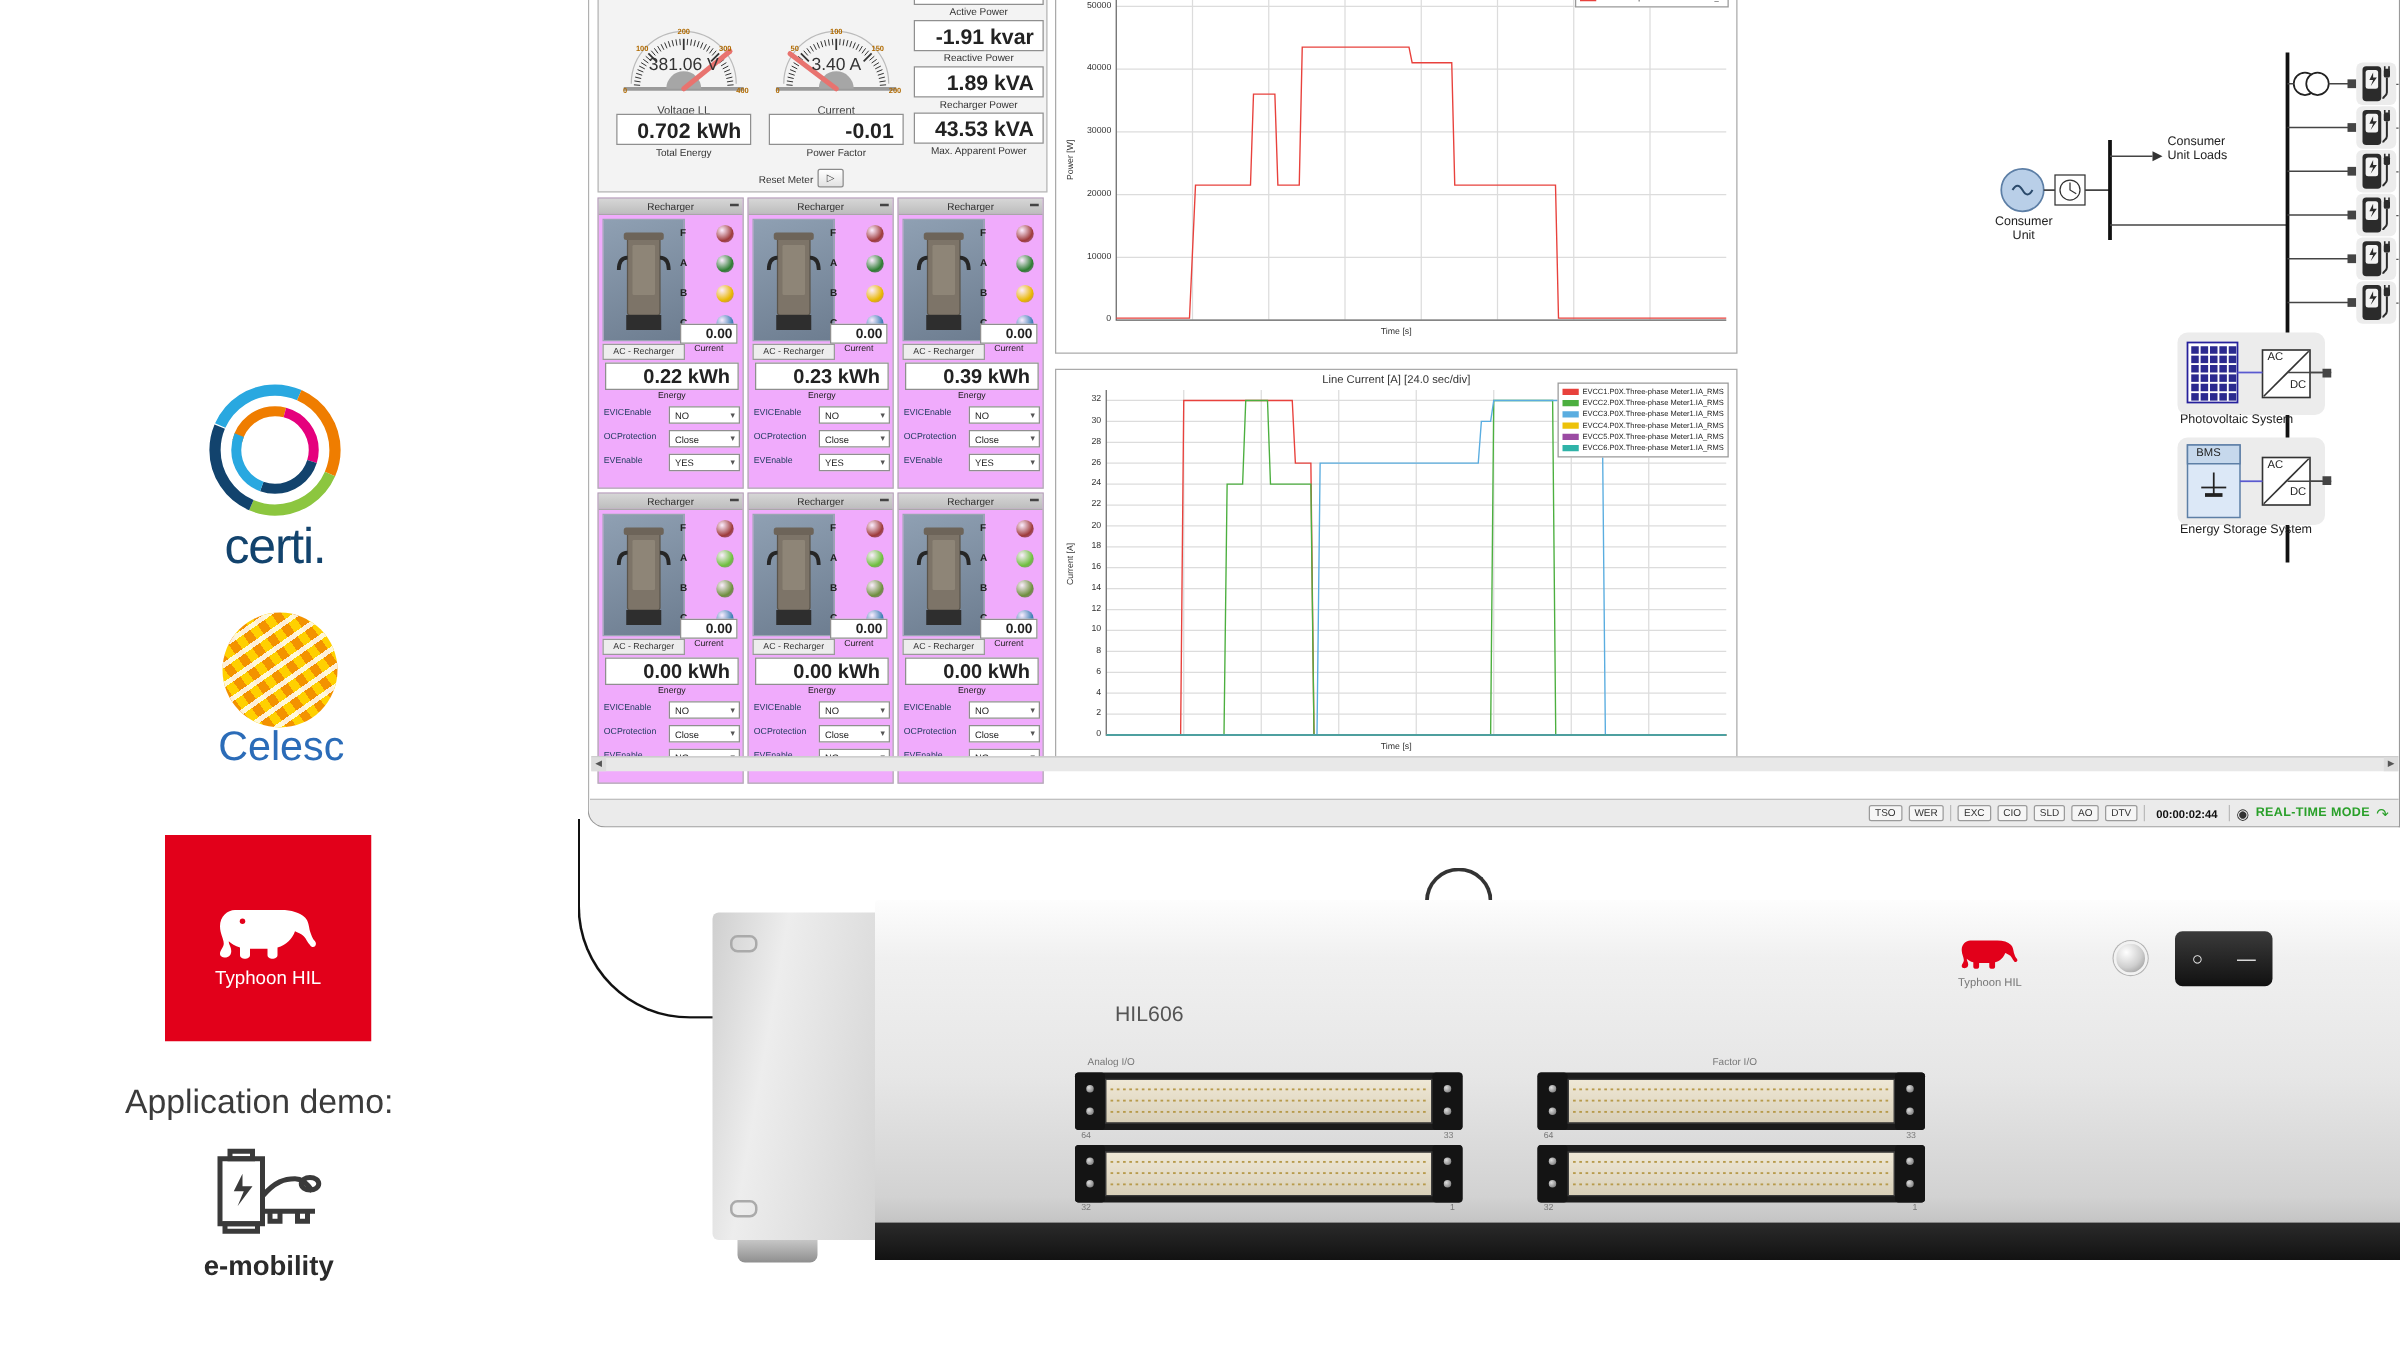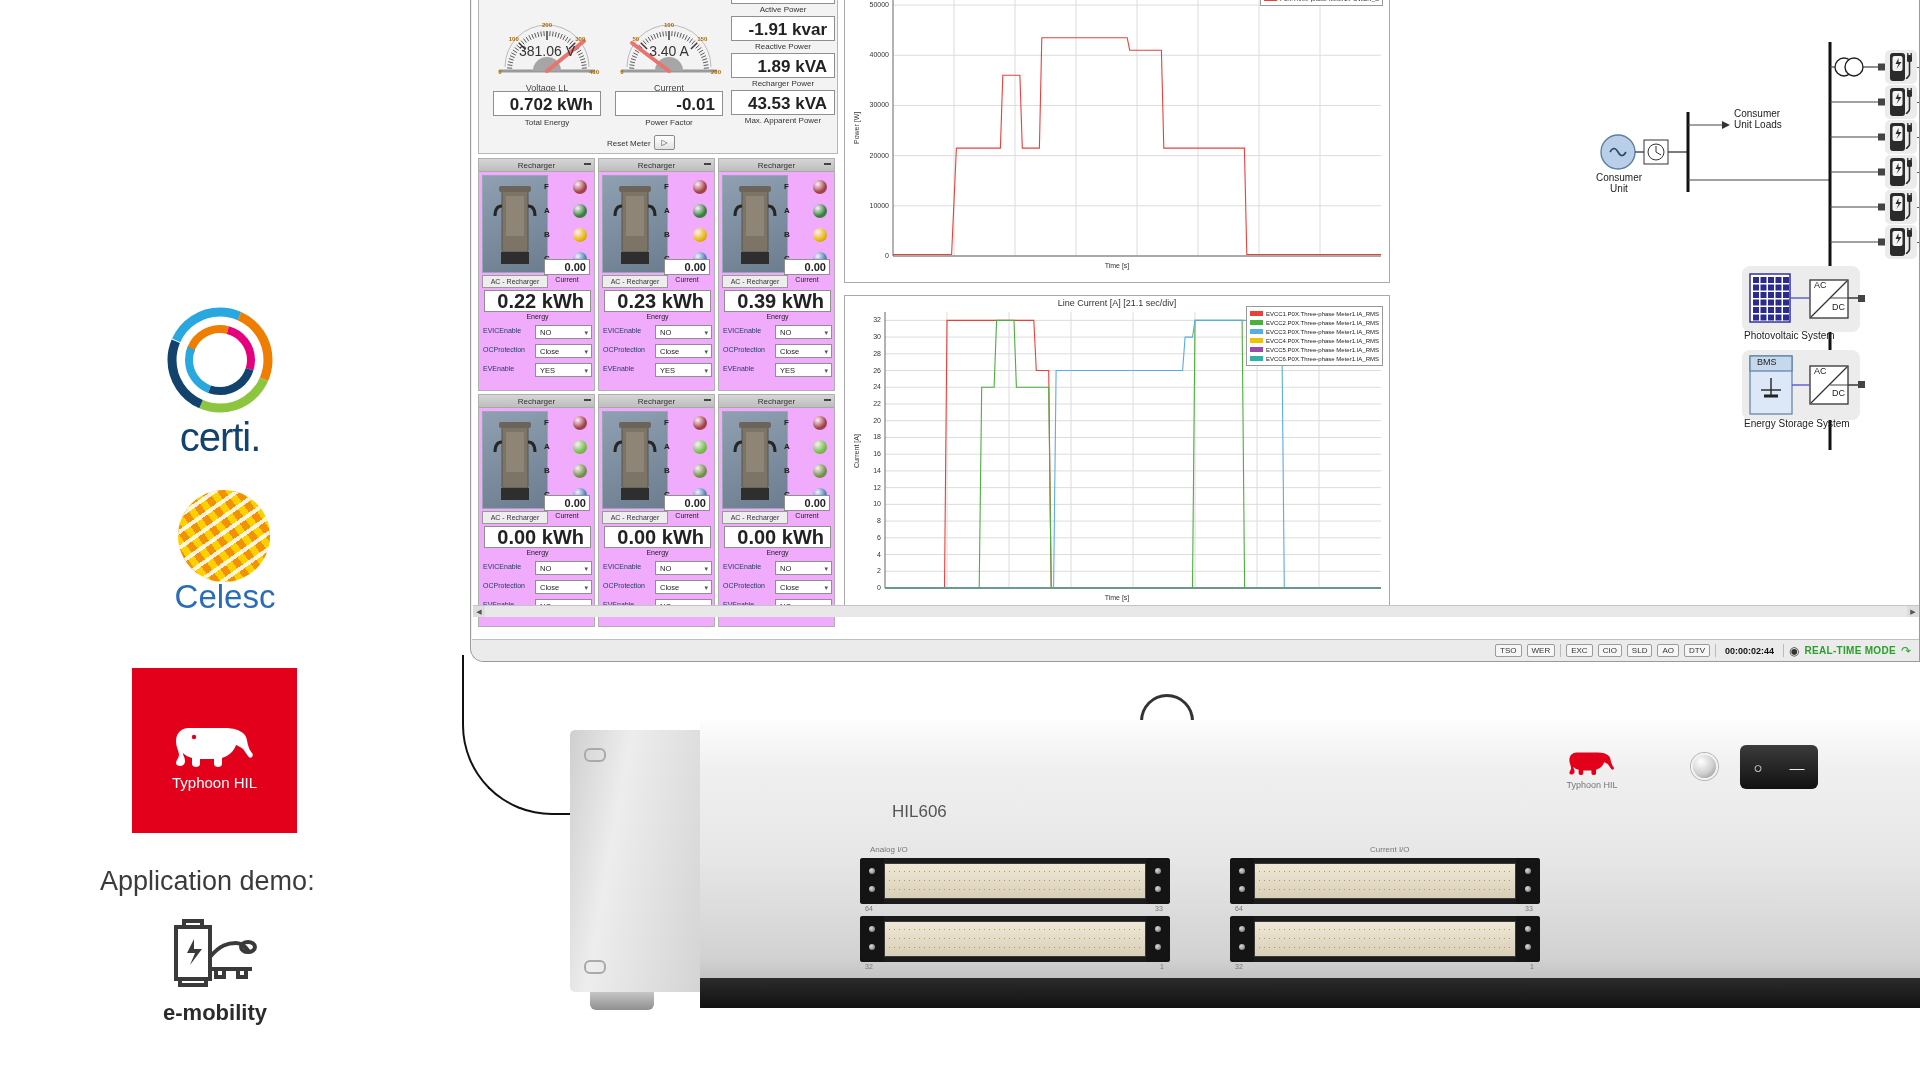--- a/index.html
+++ b/index.html
@@ -78,21 +78,21 @@
                   border:1px solid #9a9a9a; background:#ededed; font-size:7px;
                   text-align:center; line-height:12px; color:#333; }
   .led-row { position:absolute; right:4px; width:46px; height:22px; }
   .led-lbl { position:absolute; left:0; top:5px; font-size:8px; font-weight:bold; }
   .led { position:absolute; right:3px; top:3px; width:14px; height:14px; border-radius:50%; }
   .cur-box { position:absolute; right:4px; top:100px; width:46px; height:16px;
              border:1px solid #8f8f8f; background:#fff; font-size:11px; font-weight:bold;
              text-align:right; padding-right:3px; line-height:15px; }
   .cur-cap { position:absolute; right:4px; top:117px; width:46px; text-align:center; font-size:7px; }
   .energy-box { position:absolute; left:5px; top:131px; width:107px; height:22px;
-                border:1px solid #8f8f8f; background:#fff; font-size:20px; font-weight:bold;
+                border:1px solid #8f8f8f; background:#fff; font-size:16px; font-weight:bold;
                 text-align:right; padding-right:6px; line-height:21px; }
   .energy-cap { position:absolute; left:5px; top:154px; width:107px; text-align:center; font-size:7px; }
   .row-ctl { position:absolute; left:4px; width:109px; height:14px; }
   .row-ctl .rl { position:absolute; left:0; top:2px; font-size:7px; color:#1b3a5c; }
   .sel { position:absolute; left:52px; top:0; width:57px; height:14px;
          border:1px solid #8f8f8f; background:#fff; font-size:7.5px; line-height:13px;
          padding-left:4px; color:#222; }
   .sel:after { content:"\25BE"; position:absolute; right:3px; top:0; font-size:7px; color:#555; }
 
   
@@ -684,21 +684,21 @@
         </svg>
         <div class="xlab" style="left: 0px; top: 281px;">Time [s]</div>
         <div class="legend" style="right: 6px; top: 10px;">
           <div class="leg-row">
             <span class="leg-sw" style="background:#e8413c"></span>
       <span class="leg-tx">P0X.Three-phase Meter1.POWER_S</span>
           </div>
         </div>
       </div>
     <div class="chart" id="chart1" style="left:372px; top:305px; width:546px; height:320px;">
-        <div class="chart-title">Line Current [A] [21.1 sec/div]</div>
+        <div class="chart-title">Line Current [A] [24.0 sec/div]</div>
         <div class="ylab" style="left: 8px; top: 172px;">Current [A]</div>
         <div class="ytick" style="left: 2px; top: 288px;">0</div>
         <div class="ytick" style="left: 2px; top: 271.273px;">2</div>
         <div class="ytick" style="left: 2px; top: 254.545px;">4</div>
         <div class="ytick" style="left: 2px; top: 237.818px;">6</div>
         <div class="ytick" style="left: 2px; top: 221.091px;">8</div>
         <div class="ytick" style="left: 2px; top: 204.364px;">10</div>
         <div class="ytick" style="left: 2px; top: 187.636px;">12</div>
         <div class="ytick" style="left: 2px; top: 170.909px;">14</div>
         <div class="ytick" style="left: 2px; top: 154.182px;">16</div>
@@ -979,21 +979,21 @@
           <div class="conn-screw" style="right:9px;top:10px;"></div>
           <div class="conn-screw" style="right:9px;top:28px;"></div>
         </div>
       <div class="conn-inner">
           <div class="conn-pins"></div>
         </div>
     </div>
     <div class="pin-num" style="left:165px; top:243px;">32</div>
     <div class="pin-num" style="left:460px; top:243px;">1</div>
 
-    <div class="conn-label" style="left:670px; top:125px;">Current I/O</div>
+    <div class="conn-label" style="left:670px; top:125px;">Factor I/O</div>
     <div class="connector" style="left:530px; top:138px;">
       <div class="conn-ear" style="left:0;">
           <div class="conn-screw" style="left:9px;top:10px;"></div>
           <div class="conn-screw" style="left:9px;top:28px;"></div>
         </div>
       <div class="conn-ear" style="right:0;">
           <div class="conn-screw" style="right:9px;top:10px;"></div>
           <div class="conn-screw" style="right:9px;top:28px;"></div>
         </div>
       <div class="conn-inner">

